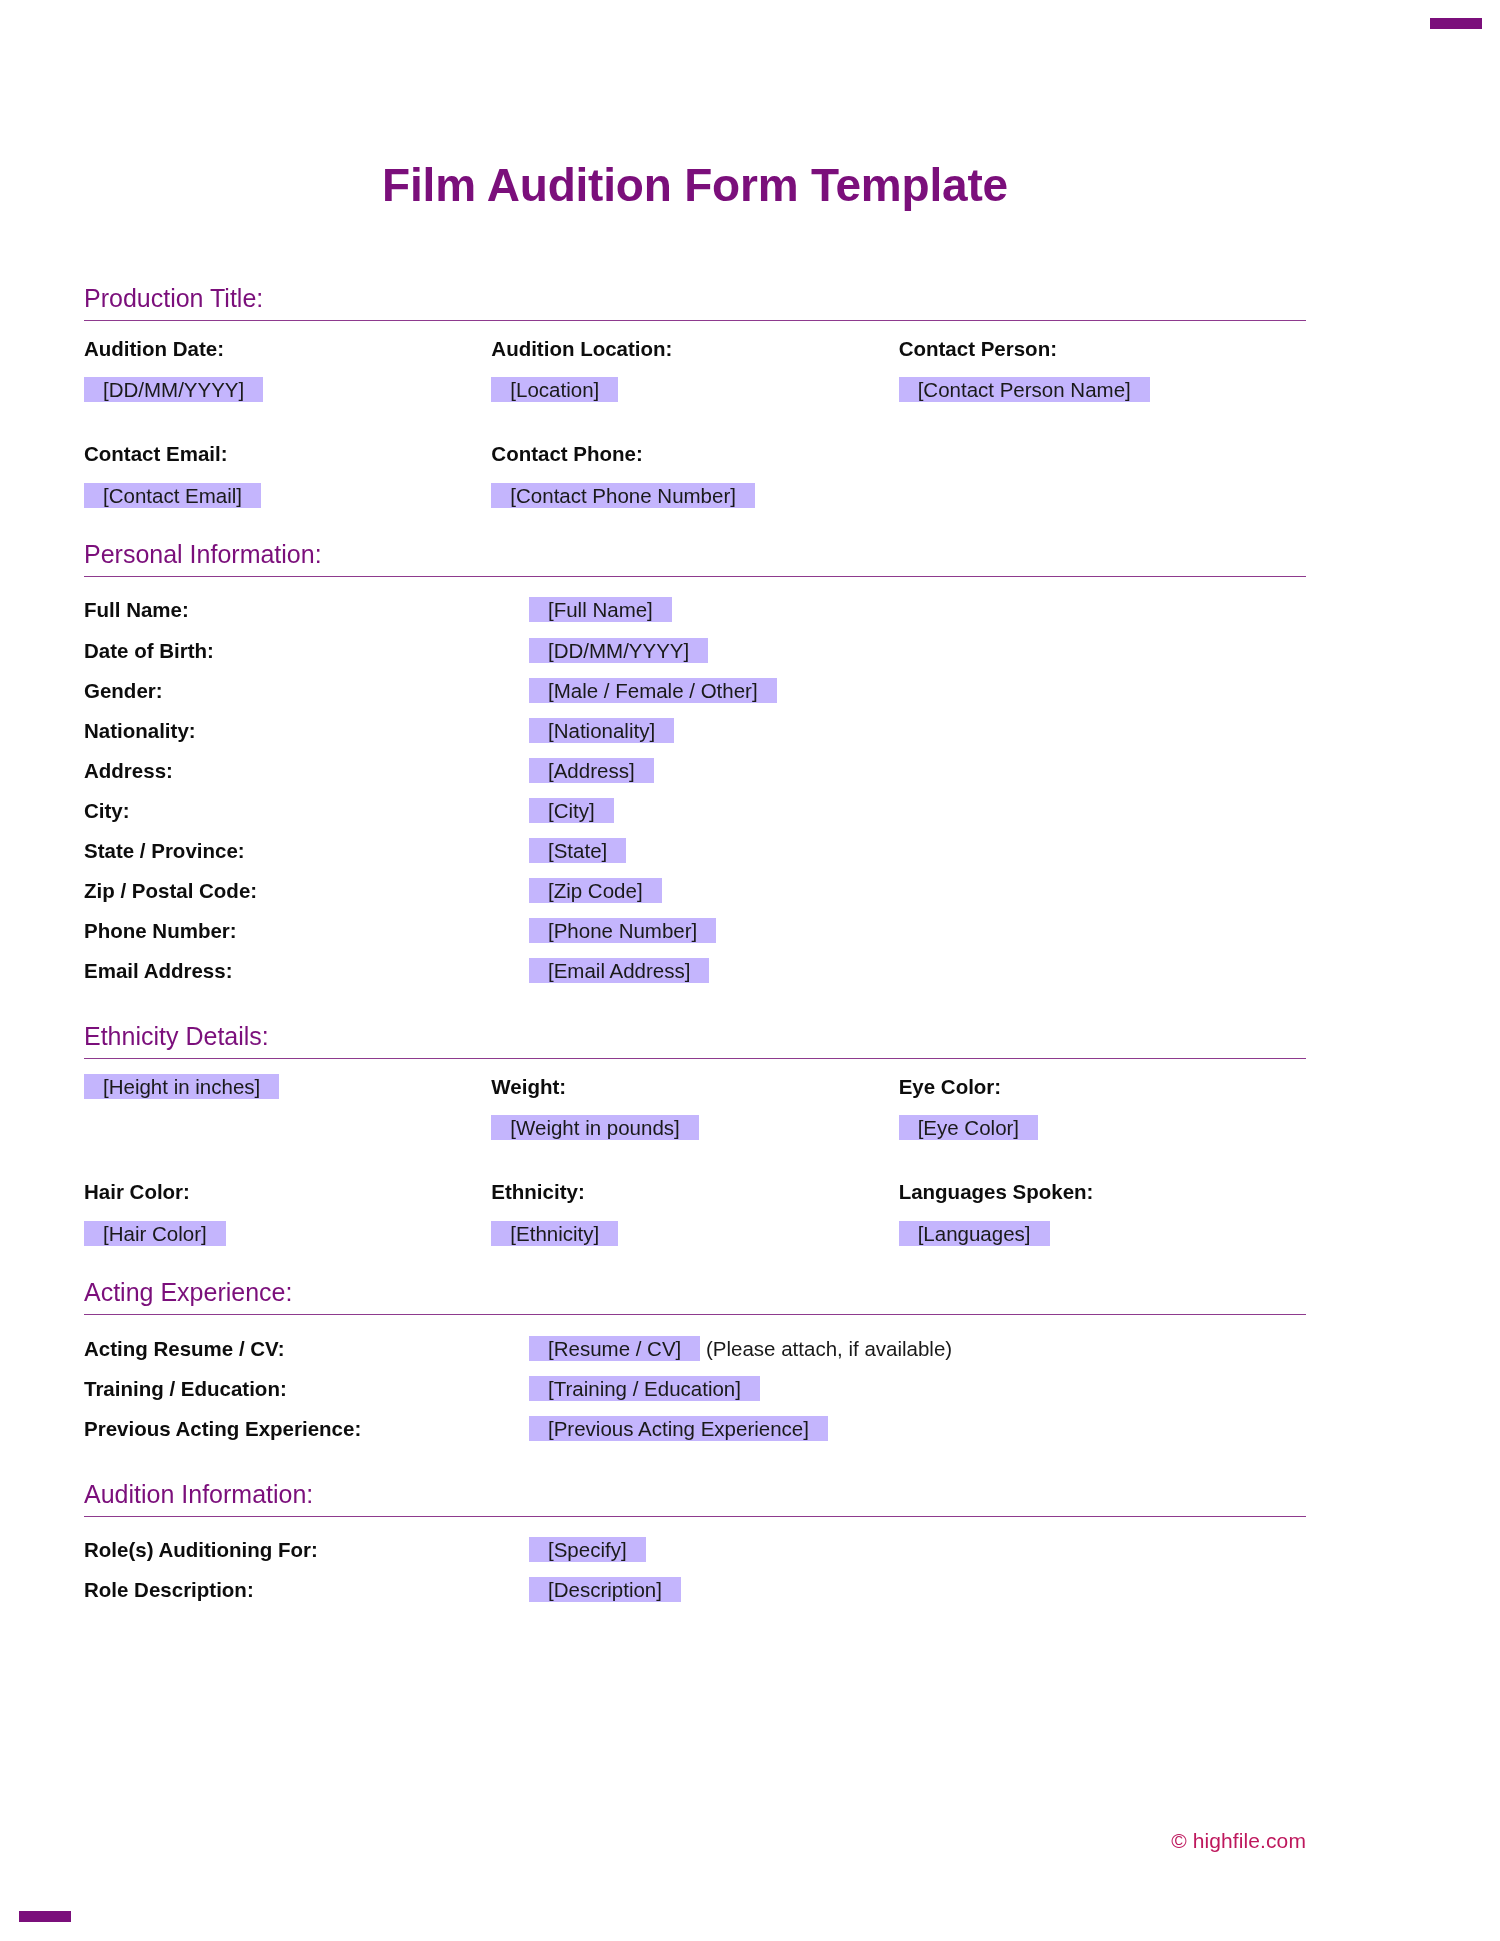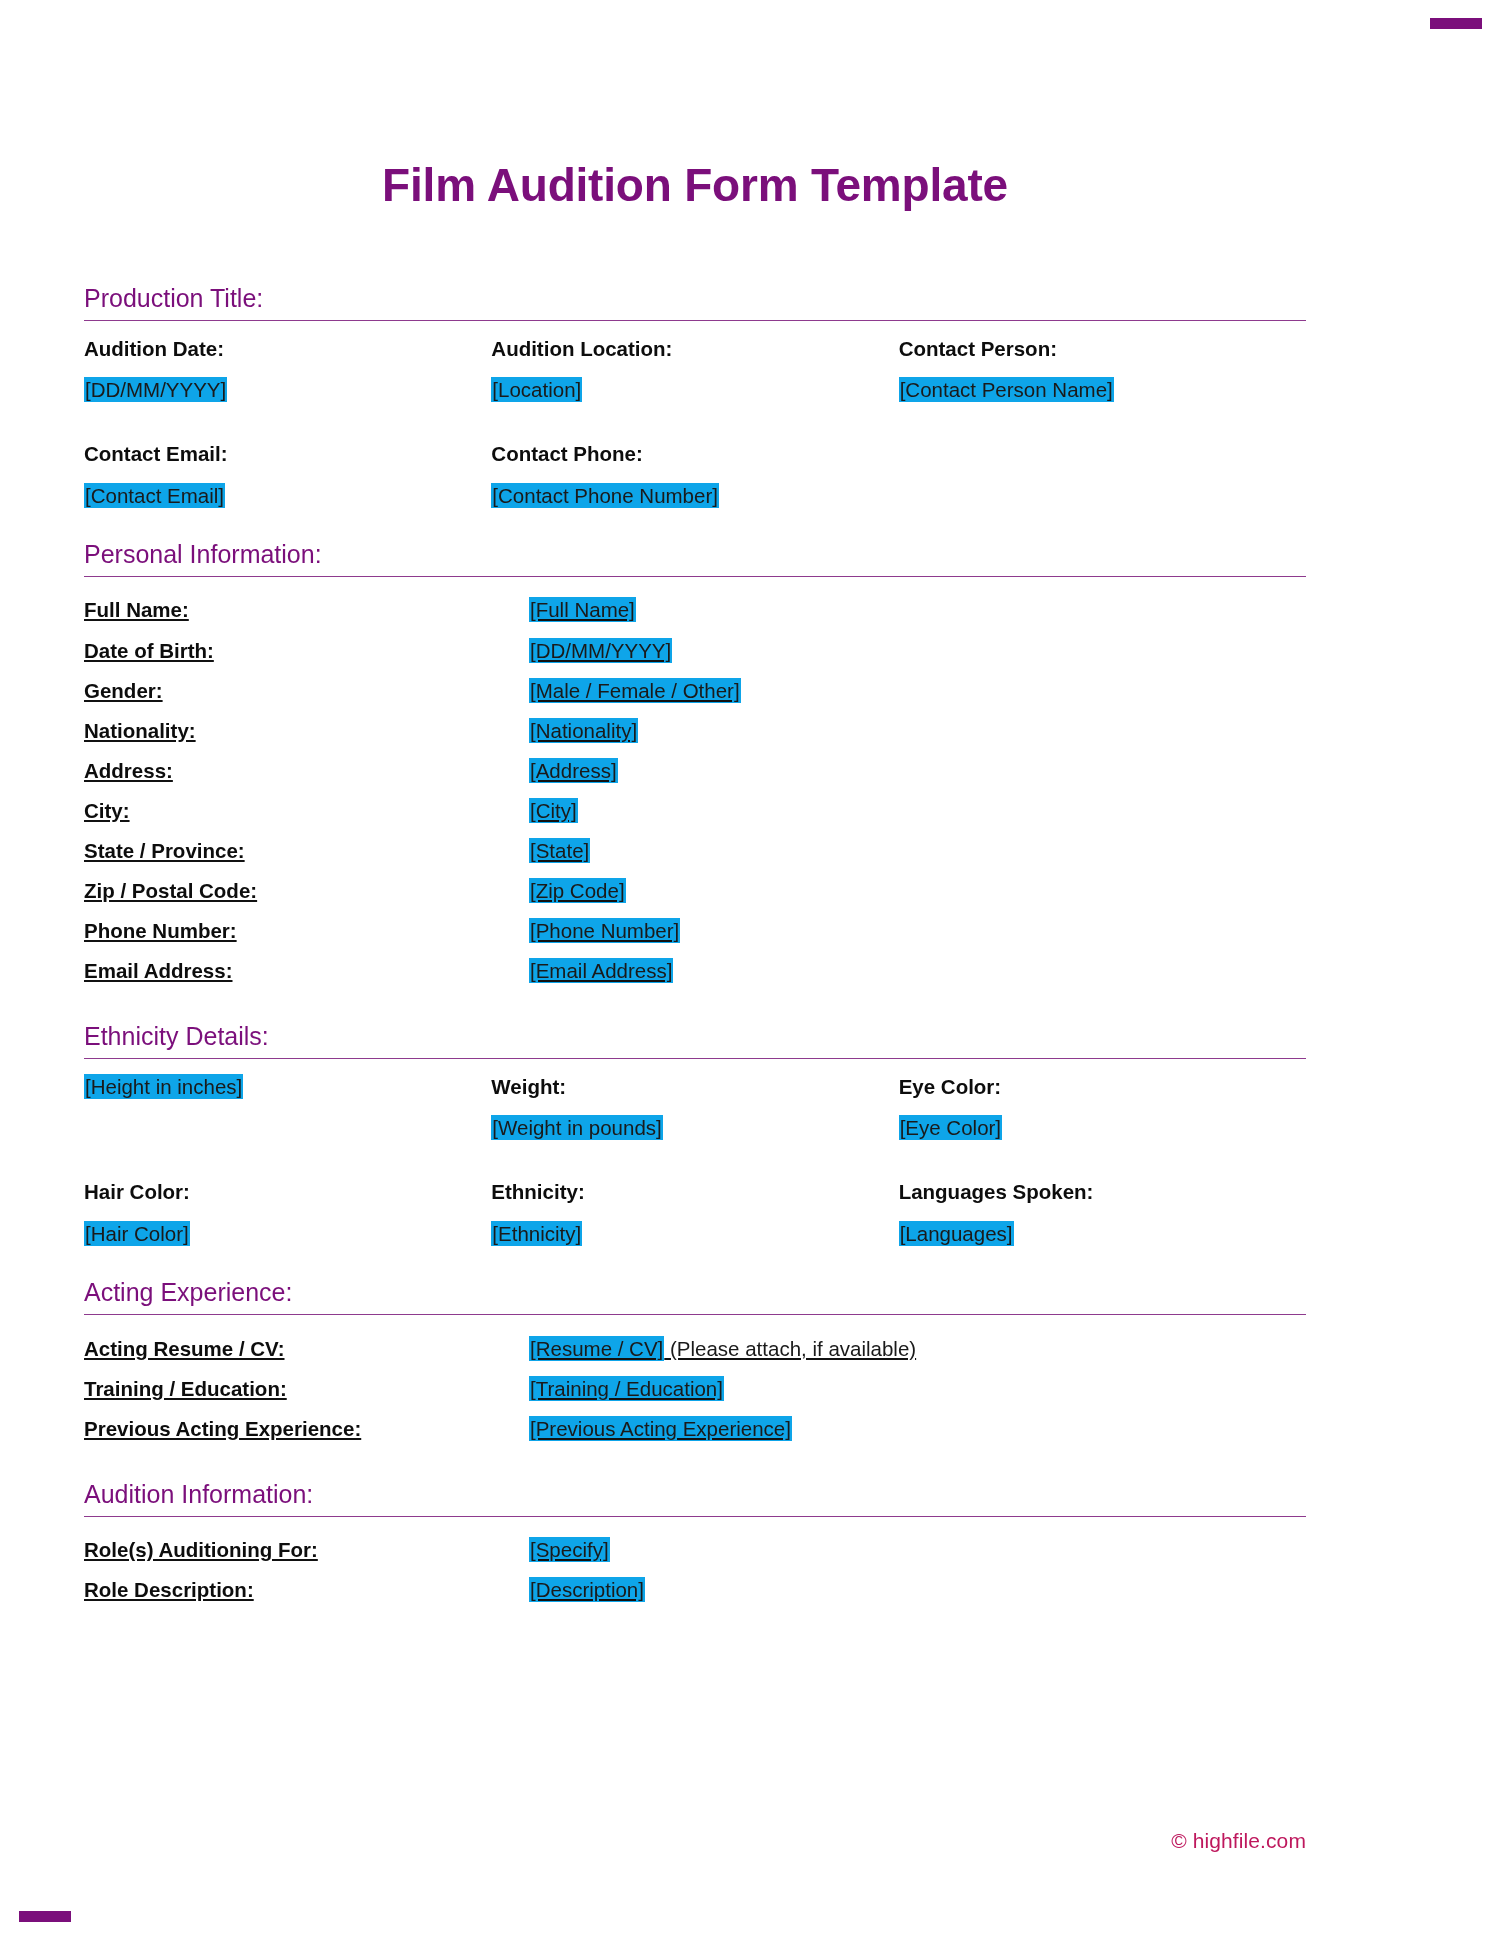--- a/index.html
+++ b/index.html
@@ -87,22 +87,22 @@
     color: #0d0d0d;
     line-height: 1.35;
   }
   .val {
     font-size: 20.5px;
     color: #1a1a1a;
     line-height: 1.35;
     font-weight: normal;
   }
   .hl {
-    background: #0ea5e9;
-    padding: 1px 1px;
+    background: #c4b5fd;
+    padding: 1px 19px;
     box-decoration-break: clone;
     -webkit-box-decoration-break: clone;
   }
   .plain-note {
     background: transparent;
   }
 
   
   .grid3 {
     display: grid;
@@ -116,21 +116,20 @@
     display: block;
     margin-bottom: 14px;
   }
   .grid3 .cell .val {
     display: block;
   }
 
   
   .rows {
     padding-top: 13px;
-    text-decoration: underline;
   }
   .row2 {
     display: grid;
     grid-template-columns: 445px 1fr;
     column-gap: 0;
     align-items: baseline;
     padding: 6.2px 0;
   }
 
   .spacer-sm { height: 22px; }

